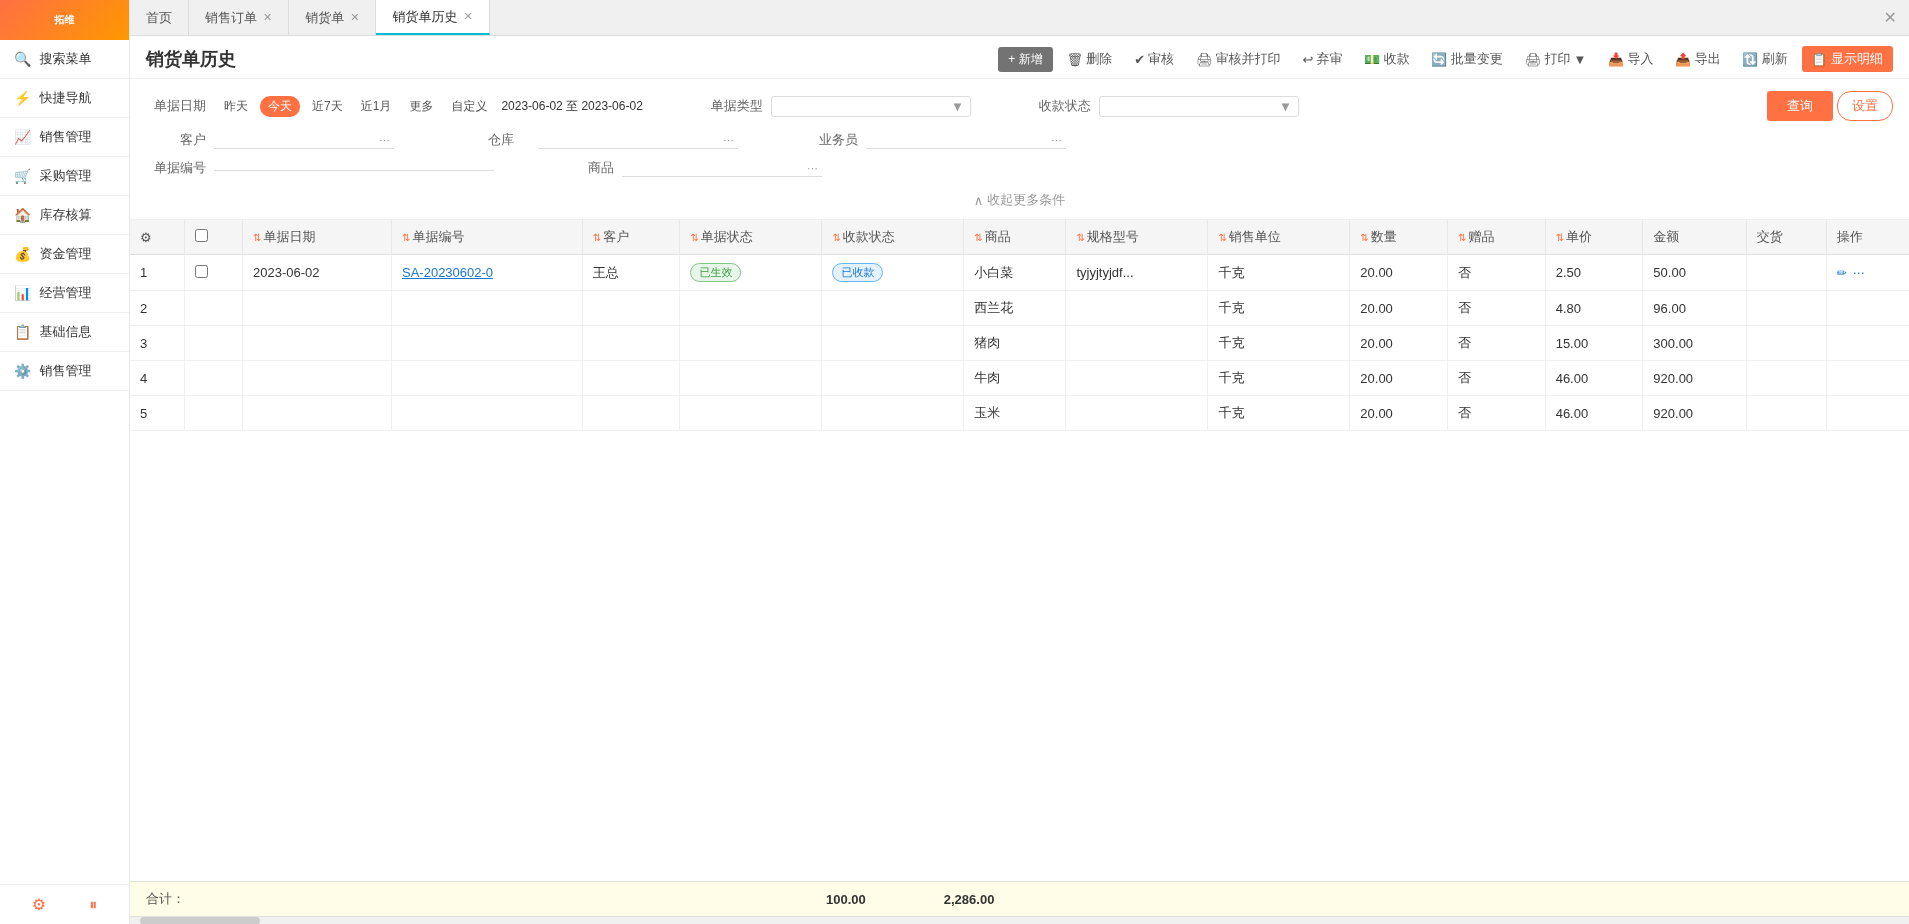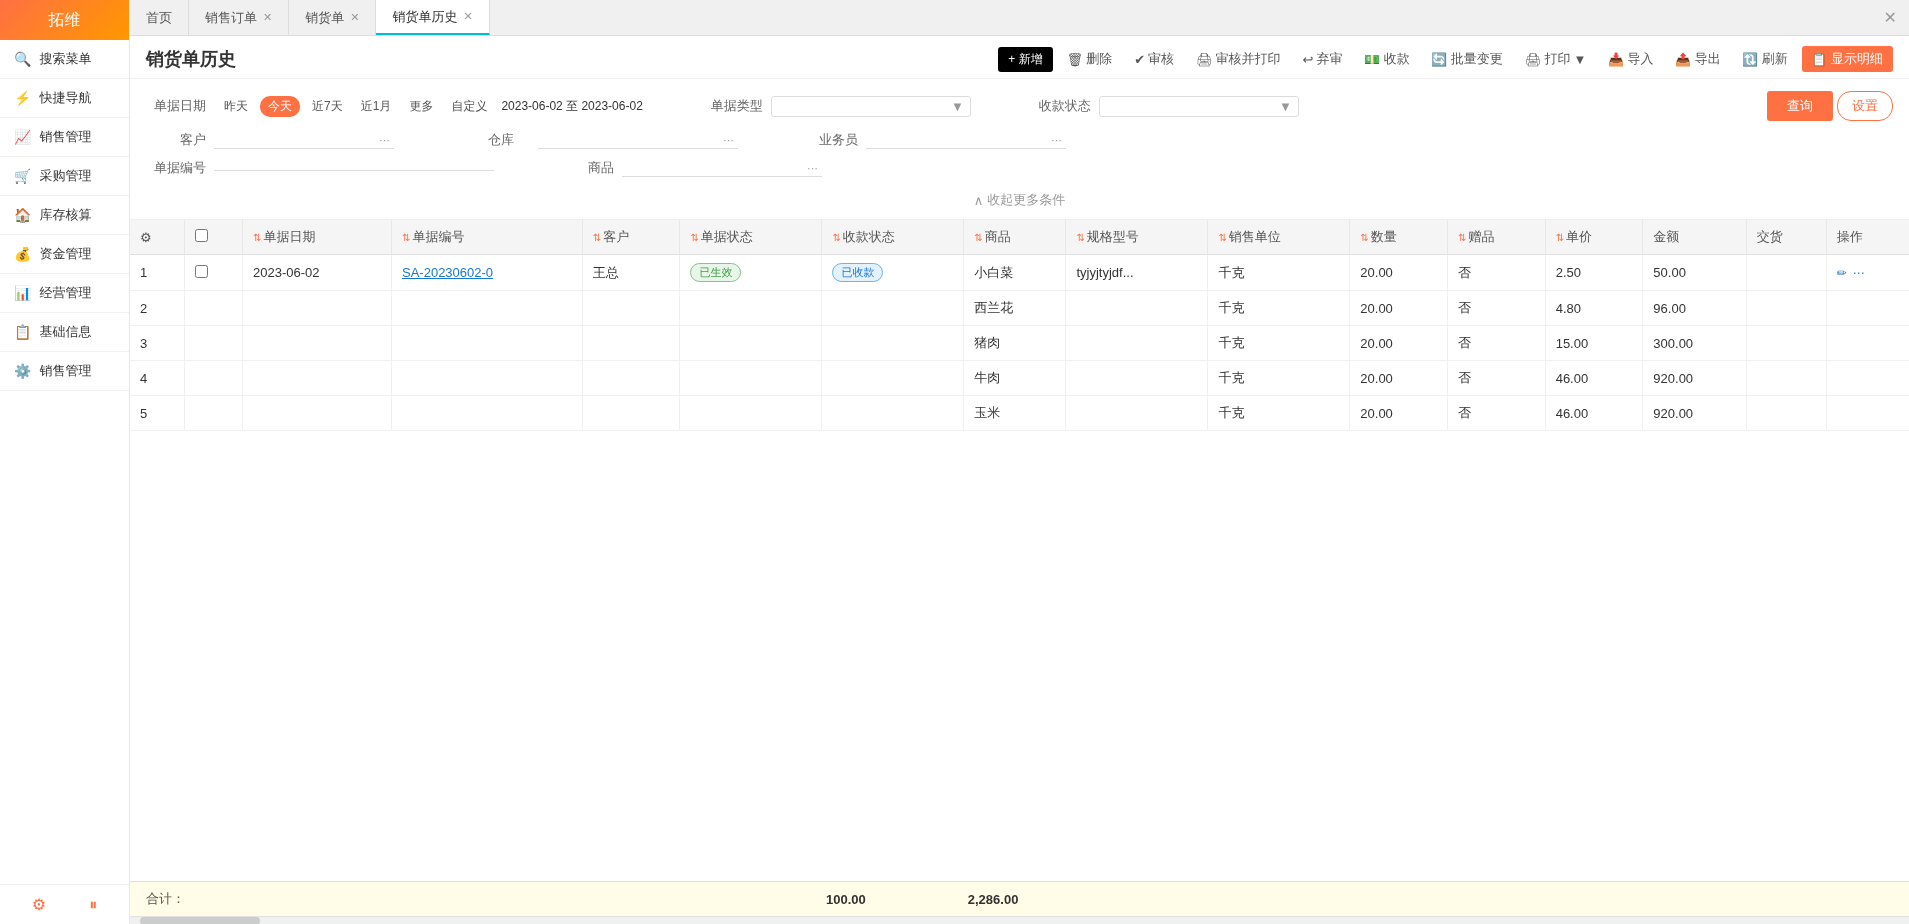--- a/index.html
+++ b/index.html
@@ -15,22 +15,22 @@
       flex-shrink: 0;
       height: 100%;
     }
     .sidebar-top {
       background: linear-gradient(135deg, #ff7043, #ff9800);
       height: 40px;
       display: flex;
       align-items: center;
       justify-content: center;
       color: white;
-      font-size: 16px;
-      font-weight: normal;
+      font-size: 10px;
+      font-weight: bold;
       padding: 0 8px;
     }
     .sidebar-item {
       display: flex;
       align-items: center;
       padding: 10px 14px;
       cursor: pointer;
       color: #333;
       border-bottom: 1px solid #f0f0f0;
     }
@@ -131,21 +131,21 @@
       gap: 3px;
       padding: 4px 8px;
       border: none;
       background: none;
       cursor: pointer;
       color: #555;
       font-size: 12px;
       white-space: nowrap;
     }
     .toolbar-btn.btn-primary {
-      background: #000000;
+      background: #737373;
       color: white;
       border-radius: 3px;
       padding: 4px 10px;
     }
 
     
     .filter-area {
       padding: 12px 16px 6px 16px;
       background: #fff;
       border-bottom: 1px solid #f0f0f0;
@@ -296,21 +296,21 @@
       background: #fffde7;
       border-top: 1px solid #e0e0e0;
       padding: 8px 16px;
       display: flex;
       align-items: center;
       flex-shrink: 0;
       font-size: 13px;
     }
     .total-label { color: #555; min-width: 60px; }
     .total-qty { margin-left: 620px; color: #333; font-weight: bold; }
-    .total-amount { margin-left: 102px; color: #333; font-weight: bold; }
+    .total-amount { margin-left: 78px; color: #333; font-weight: bold; }
 
     
     .pagination {
       display: flex;
       align-items: center;
       justify-content: flex-end;
       padding: 8px 16px;
       background: #fff;
       border-top: 1px solid #f0f0f0;
       flex-shrink: 0;

